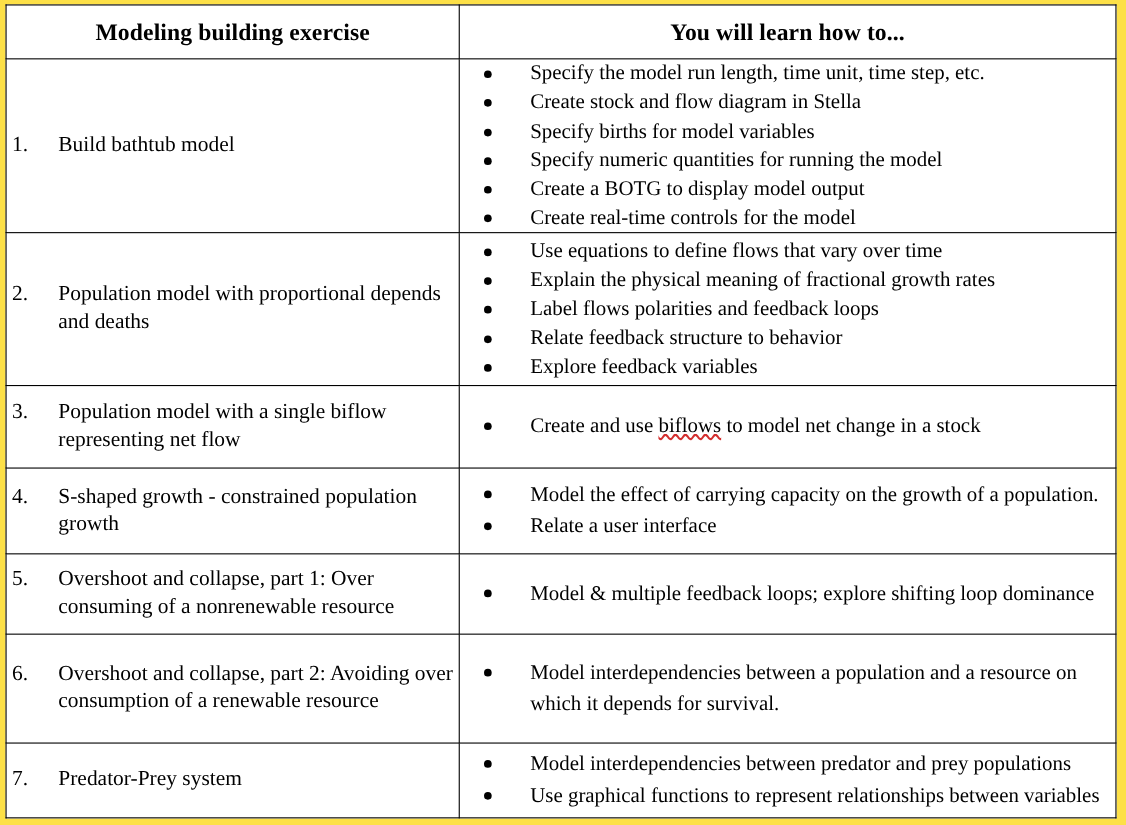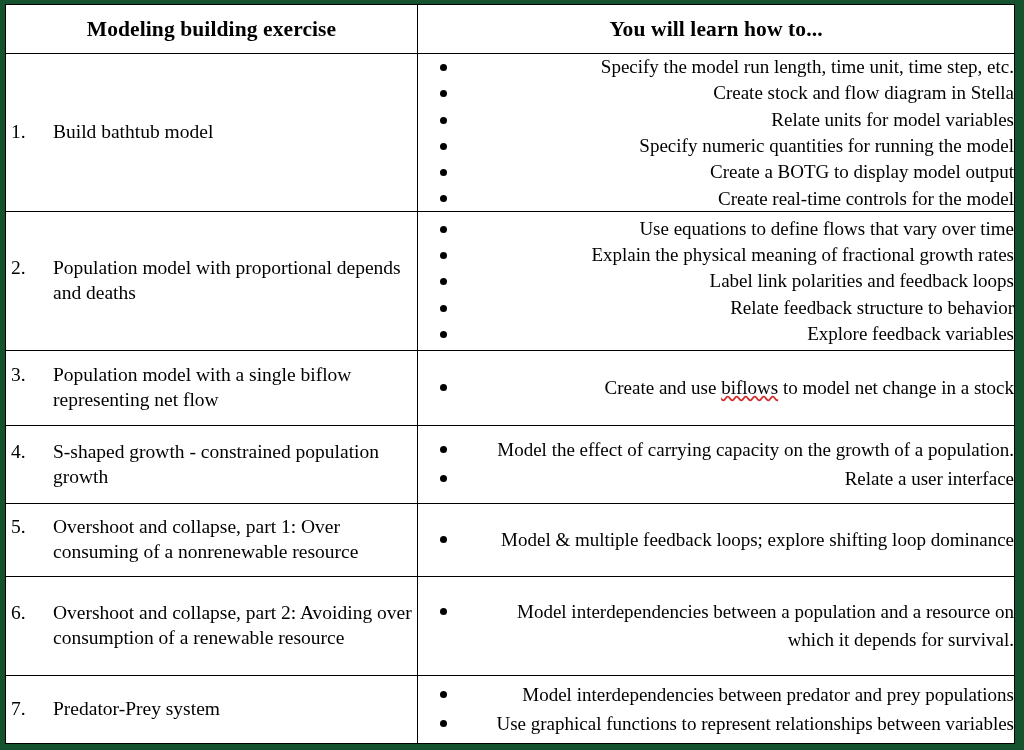--- a/index.html
+++ b/index.html
@@ -12,21 +12,21 @@
     height: 750px;
     overflow: hidden;
     font-family: "Liberation Serif", "DejaVu Serif", serif;
     color: #000000;
   }
 
   .page {
     position: relative;
     width: 1024px;
     height: 750px;
-    background: #14532d;
+    background: #fde047;
   }
 
   .doc-table {
     position: absolute;
     left: 5px;
     top: 4px;
     width: 1009px;
     border-collapse: collapse;
     table-layout: fixed;
     background: #ffffff;
@@ -80,21 +80,20 @@
     list-style: none;
     margin: 0;
     padding: 0;
   }
   .obj-item {
     position: relative;
     padding-left: 64px;
     font-size: 19px;
     line-height: 1.33;
     margin: 0;
-    text-align: right;
   }
   .obj-item + .obj-item { margin-top: 1px; }
 
   .obj-bullet {
     position: absolute;
     left: 22px;
     top: 0.52em;
     width: 7px;
     height: 7px;
     border-radius: 50%;
@@ -129,39 +128,39 @@
           <td class="ex-cell">
             <div class="ex-item">
               <span class="ex-num">1.</span>
               <span class="ex-text">Build bathtub model</span>
             </div>
           </td>
           <td class="obj-cell">
             <ul class="obj-list">
               <li class="obj-item"><span class="obj-bullet"></span><span>Specify the model run length, time unit, time step, etc.</span></li>
               <li class="obj-item"><span class="obj-bullet"></span><span>Create stock and flow diagram in Stella</span></li>
-              <li class="obj-item"><span class="obj-bullet"></span><span>Relate units for model variables</span></li>
+              <li class="obj-item"><span class="obj-bullet"></span><span>Specify births for model variables</span></li>
               <li class="obj-item"><span class="obj-bullet"></span><span>Specify numeric quantities for running the model</span></li>
               <li class="obj-item"><span class="obj-bullet"></span><span>Create a BOTG to display model output</span></li>
               <li class="obj-item"><span class="obj-bullet"></span><span>Create real-time controls for the model</span></li>
             </ul>
           </td>
         </tr>
         <tr style="height: 139px;">
           <td class="ex-cell">
             <div class="ex-item">
               <span class="ex-num">2.</span>
               <span class="ex-text">Population model with proportional depends and deaths</span>
             </div>
           </td>
           <td class="obj-cell">
             <ul class="obj-list">
               <li class="obj-item"><span class="obj-bullet"></span><span>Use equations to define flows that vary over time</span></li>
               <li class="obj-item"><span class="obj-bullet"></span><span>Explain the physical meaning of fractional growth rates</span></li>
-              <li class="obj-item"><span class="obj-bullet"></span><span>Label link polarities and feedback loops</span></li>
+              <li class="obj-item"><span class="obj-bullet"></span><span>Label flows polarities and feedback loops</span></li>
               <li class="obj-item"><span class="obj-bullet"></span><span>Relate feedback structure to behavior</span></li>
               <li class="obj-item"><span class="obj-bullet"></span><span>Explore feedback variables</span></li>
             </ul>
           </td>
         </tr>
         <tr class="row-tall" style="height: 75px;">
           <td class="ex-cell">
             <div class="ex-item">
               <span class="ex-num">3.</span>
               <span class="ex-text">Population model with a single biflow representing net flow</span>

